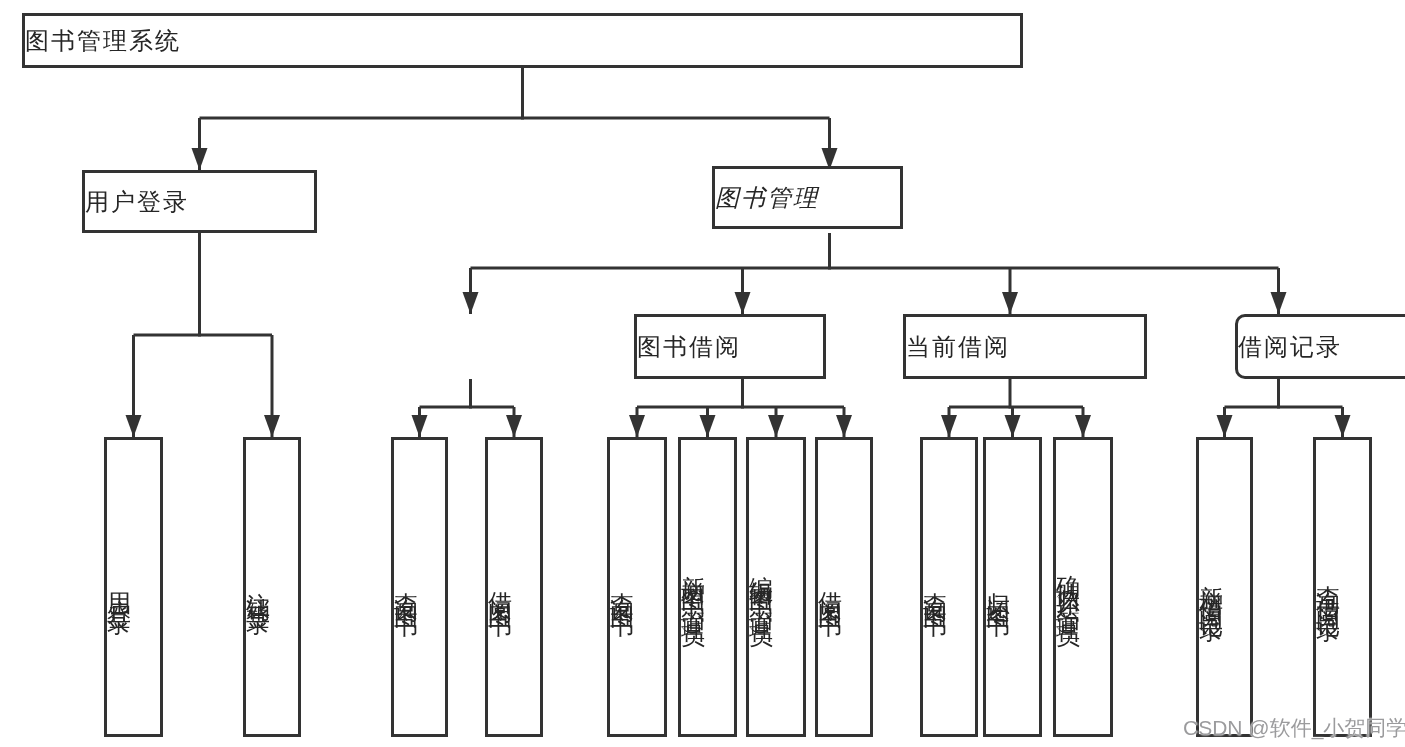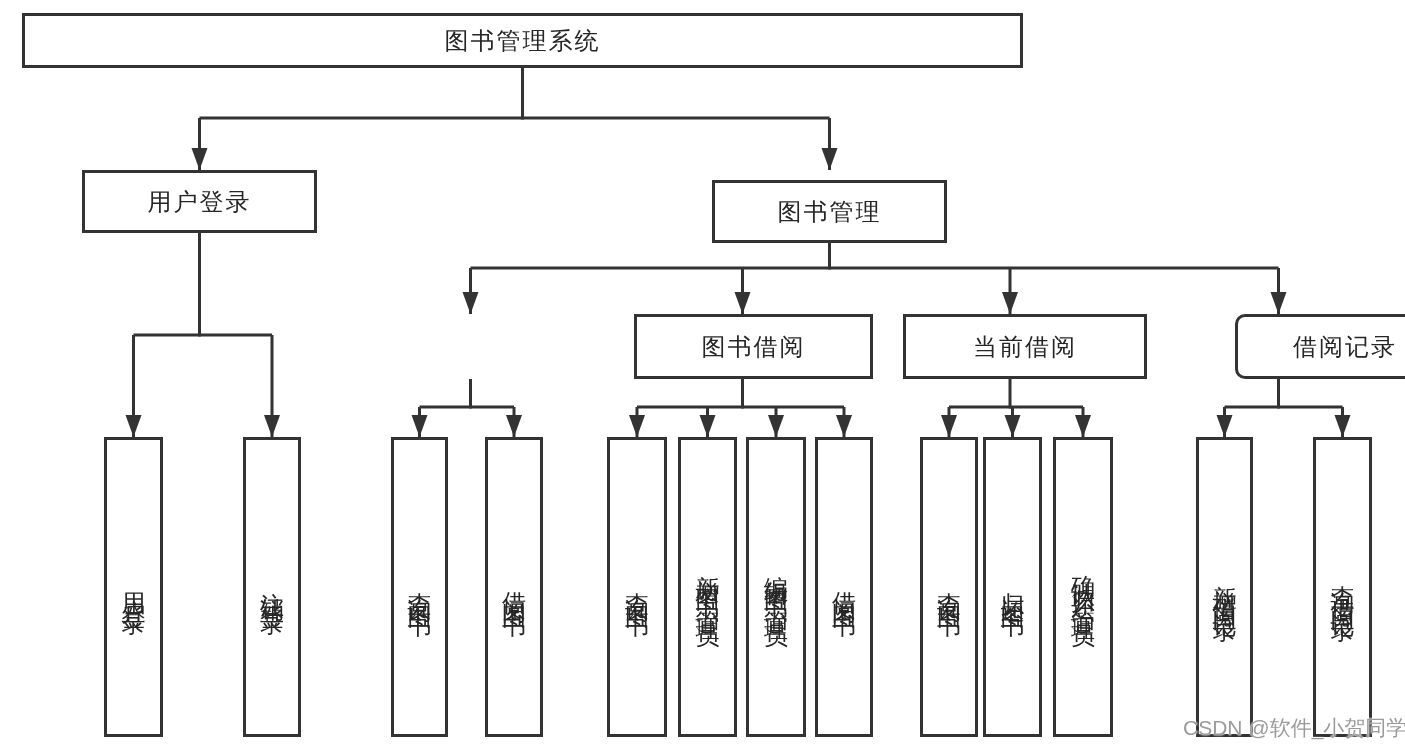--- a/index.html
+++ b/index.html
@@ -14,41 +14,40 @@
   }
   #wires{position:absolute;left:0;top:0;z-index:1;}
   #wires line{stroke:#333333;stroke-width:3;}
   .node{
     position:absolute;
     box-sizing:border-box;
     border:3px solid #333333;
     background:#ffffff;
     display:flex;
     align-items:center;
-    justify-content:center;
     z-index:2;
   }
   .node .lbl{
     font-size:24px;
     letter-spacing:2px;
     color:#262626;
     white-space:nowrap;
   }
   .leaf .lbl{
     writing-mode:vertical-rl;
     text-orientation:mixed;
     letter-spacing:7px;
     font-size:24px;
     line-height:1;
   }
   .root-box{left:22px;top:13px;width:1001px;height:55px;}
   .l2-0{left:82px;top:170px;width:235px;height:63px;}
-  .l2-1{left:712px;top:180px;width:235px;height:63px;}
+  .l2-1{left:712px;top:166px;width:191px;height:63px;font-style:italic;}
   .l3-0{left:363px;top:314px;width:215px;height:65px;}
-  .l3-1{left:634px;top:314px;width:239px;height:65px;}
+  .l3-1{left:634px;top:314px;width:192px;height:65px;}
   .l3-2{left:903px;top:314px;width:244px;height:65px;}
   .l3-3{left:1235px;top:314px;width:220px;height:65px;border-radius:10px;}
   .leaf{top:437px;height:300px;}
   .lf-0{left:104px;width:59px;}
   .lf-1{left:243px;width:58px;}
   .lf-2{left:391px;width:57px;}
   .lf-3{left:485px;width:58px;}
   .lf-4{left:607px;width:60px;}
   .lf-5{left:678px;width:59px;}
   .lf-6{left:746px;width:60px;}

